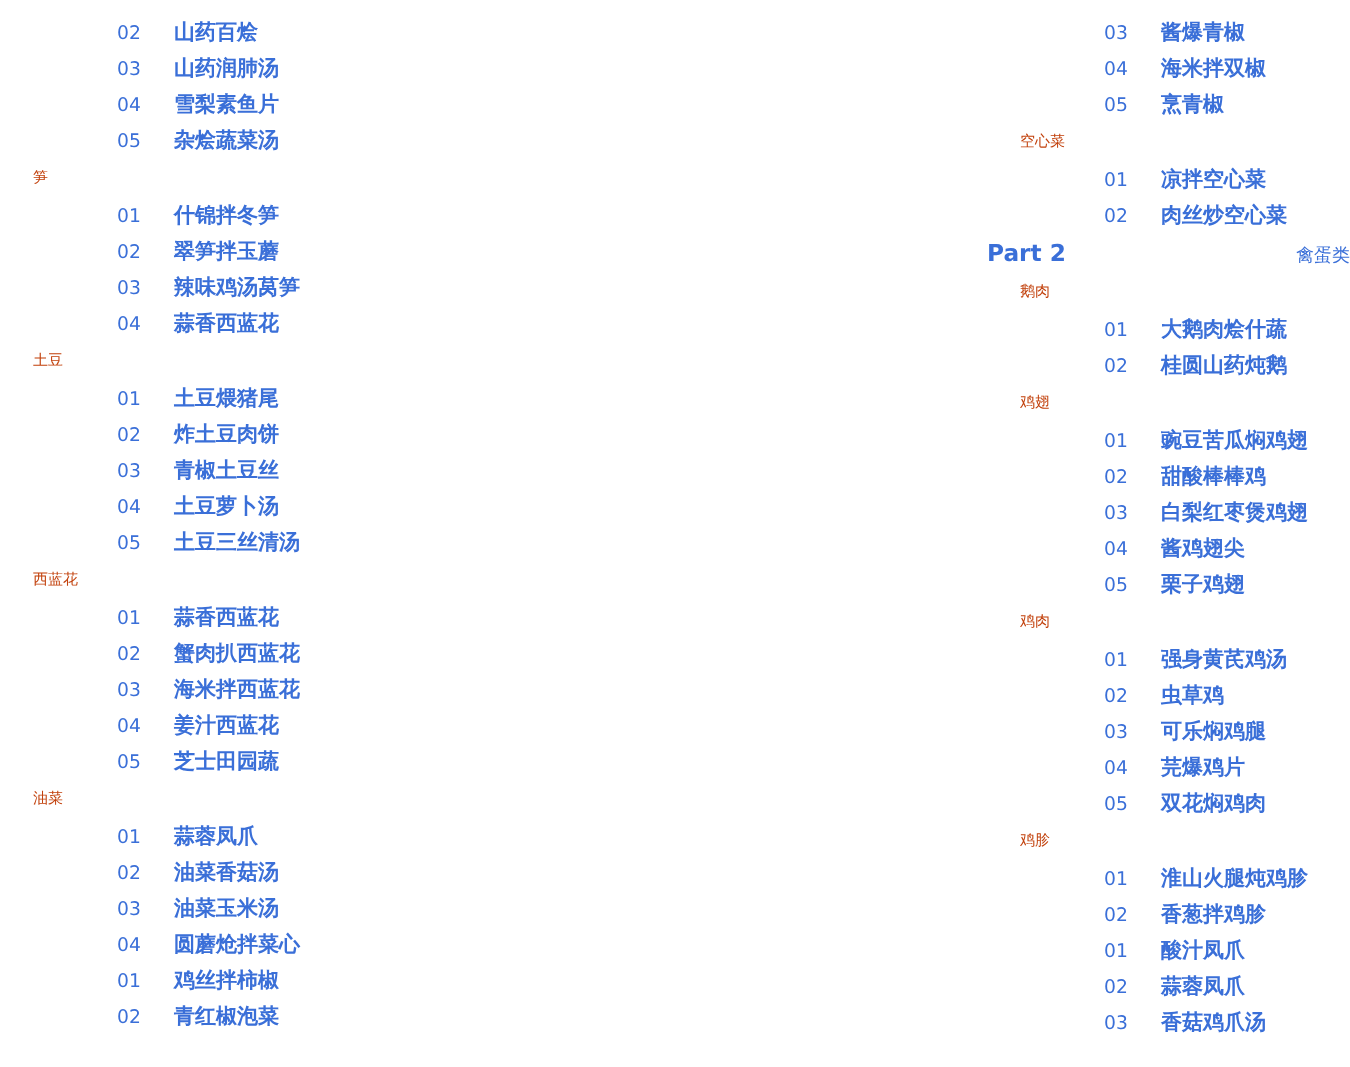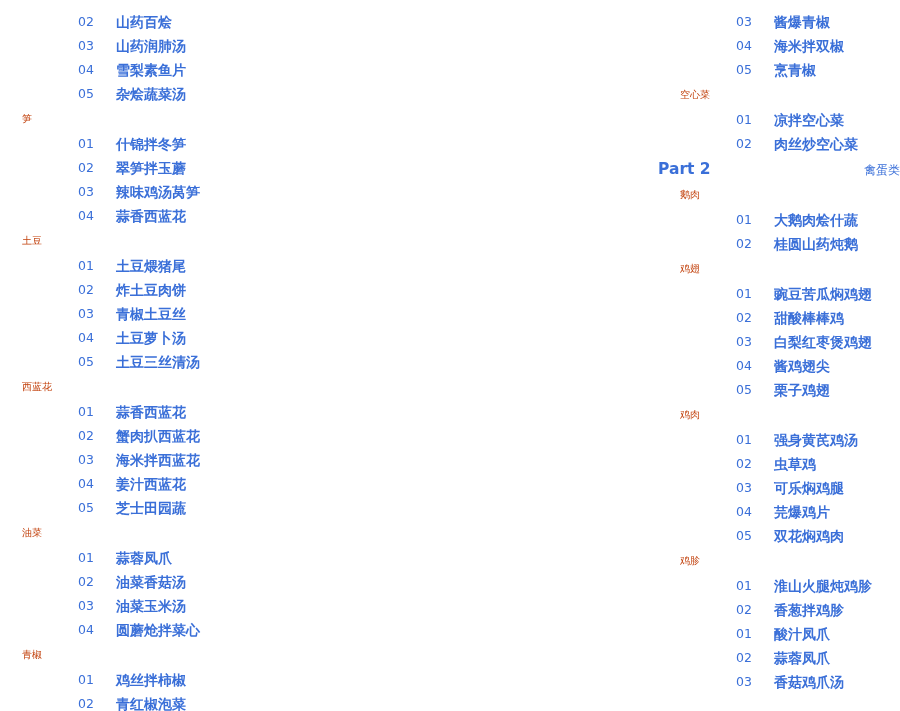--- a/index.html
+++ b/index.html
@@ -167,21 +167,20 @@
         <span class="name">油菜香菇汤</span>
       </div>
       <div class="dish dish-indent-2">
         <span class="num">03</span>
         <span class="name">油菜玉米汤</span>
       </div>
       <div class="dish dish-indent-2">
         <span class="num">04</span>
         <span class="name">圆蘑炝拌菜心</span>
       </div>
-      <div class="category cat-indent-1">青椒</div>
       <div class="dish dish-indent-2">
         <span class="num">01</span>
         <span class="name">鸡丝拌柿椒</span>
       </div>
       <div class="dish dish-indent-2">
         <span class="num">02</span>
         <span class="name">青红椒泡菜</span>
       </div>
     </div>
   <div class="column col-right" id="right-col">

